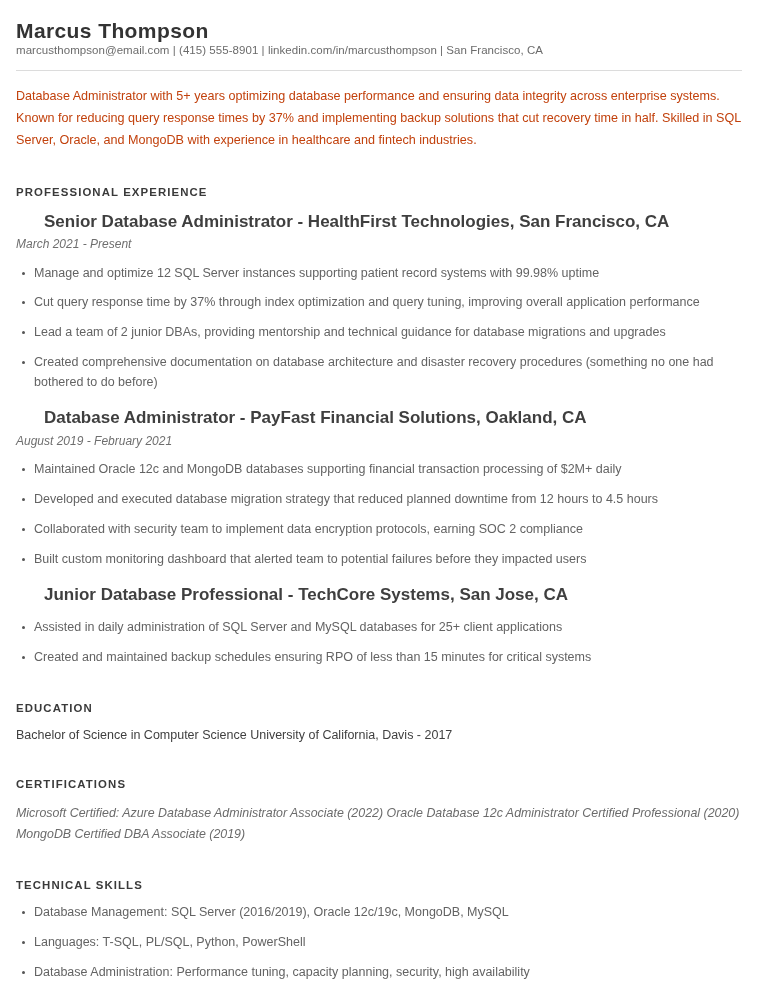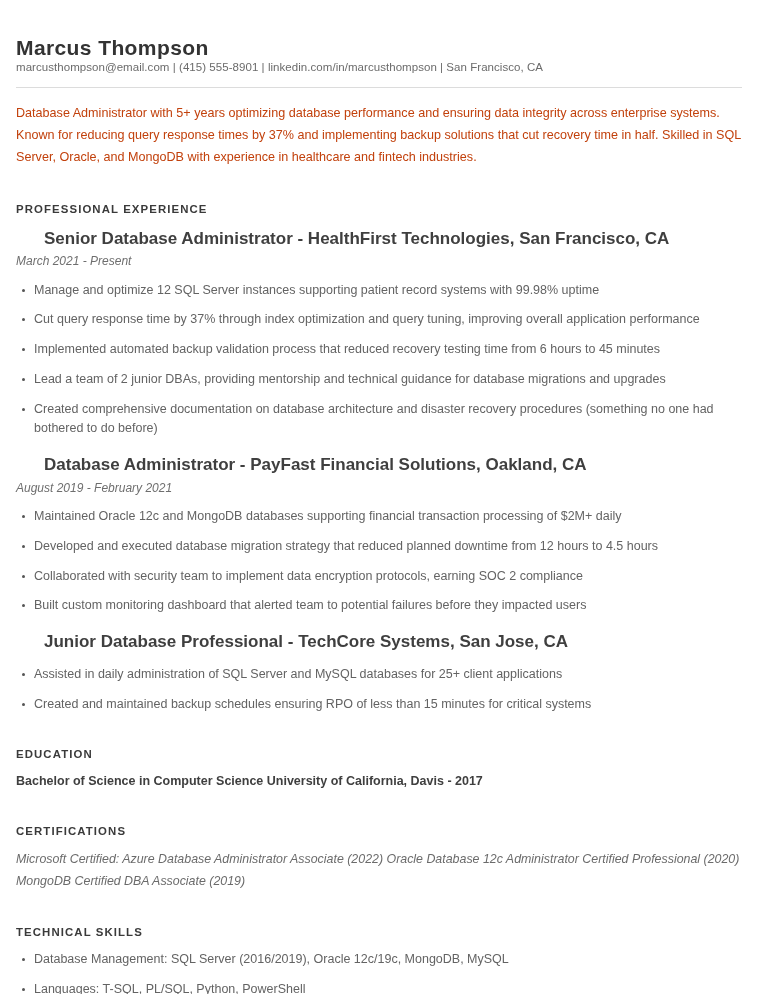--- a/index.html
+++ b/index.html
@@ -17,21 +17,21 @@
   .page {
     width: 768px;
     box-sizing: border-box;
     padding: 14px 26px 10px 16px;
   }
   .name {
     font-size: 21px;
     font-weight: bold;
     color: #333333;
     letter-spacing: 0.4px;
-    margin: 21px 0 0 0;
+    margin: 4px 0 0 0;
     line-height: 1.25;
   }
   .contact {
     font-size: 11.5px;
     color: #6b6b6b;
     letter-spacing: 0.05px;
   }
   .rule {
     border: 0;
     border-top: 1px solid #dcdcdc;
@@ -89,21 +89,21 @@
     position: absolute;
     left: 6px;
     top: 8px;
     width: 3px;
     height: 3px;
     border-radius: 50%;
     background: #555555;
   }
   .edu-line {
     font-size: 12.5px;
-    font-weight: bold;
+    font-weight: normal;
     color: #3f3f3f;
     line-height: 1.5;
   }
   .cert-text {
     font-size: 12.4px;
     font-style: italic;
     color: #6b6b6b;
     line-height: 1.72;
     max-width: 730px;
   }
@@ -147,21 +147,20 @@
   <h2 class="section-title">PROFESSIONAL EXPERIENCE</h2>
 
   <div>
 
     <div class="job">
       <div class="job-title">Senior Database Administrator - HealthFirst Technologies, San Francisco, CA</div>
       <div class="job-dates">March 2021 - Present</div>
       <ul class="bullets">
         <li>Manage and optimize 12 SQL Server instances supporting patient record systems with 99.98% uptime</li>
         <li>Cut query response time by 37% through index optimization and query tuning, improving overall application performance</li>
-        <li>Implemented automated backup validation process that reduced recovery testing time from 6 hours to 45 minutes</li>
         <li>Lead a team of 2 junior DBAs, providing mentorship and technical guidance for database migrations and upgrades</li>
         <li>Created comprehensive documentation on database architecture and disaster recovery procedures (something no one had bothered to do before)</li>
       </ul>
     </div>
 
     <div class="job">
       <div class="job-title">Database Administrator - PayFast Financial Solutions, Oakland, CA</div>
       <div class="job-dates">August 2019 - February 2021</div>
       <ul class="bullets">
         <li>Maintained Oracle 12c and MongoDB databases supporting financial transaction processing of $2M+ daily</li>

